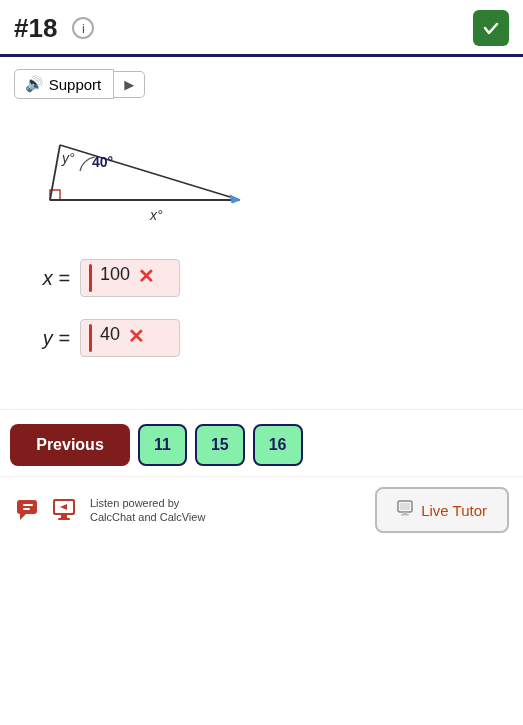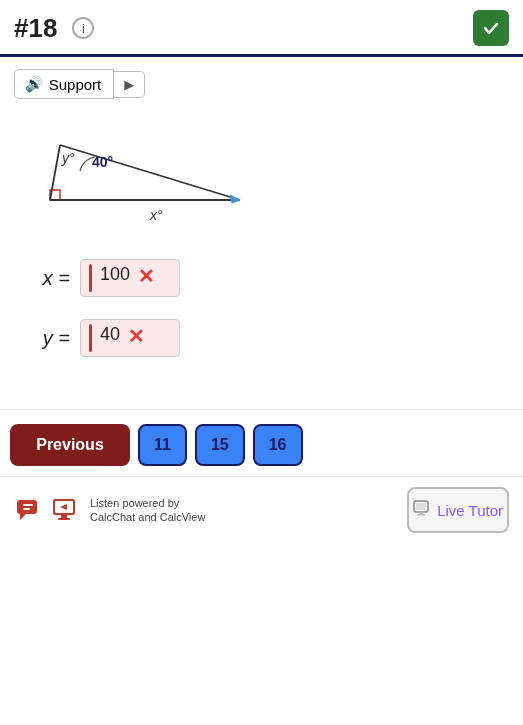--- a/index.html
+++ b/index.html
@@ -157,21 +157,21 @@
       color: #fff;
       border: none;
       border-radius: 8px;
       padding: 12px 18px;
       font-size: 16px;
       font-weight: bold;
       cursor: pointer;
       min-width: 120px;
     }
     .page-btn {
-      background: #3b82f6;
+      background: #86efac;
       color: #1a1a5e;
       border: 2px solid #1a1a5e;
       border-radius: 8px;
       padding: 10px 14px;
       font-size: 16px;
       font-weight: bold;
       cursor: pointer;
       min-width: 44px;
       text-align: center;
     }
@@ -200,23 +200,23 @@
     }
     .footer-text {
       font-size: 11px;
       color: #444;
       line-height: 1.3;
     }
     .live-tutor-btn {
       margin-left: auto;
       border: 2px solid #bbb;
       border-radius: 8px;
-      padding: 10px 4px;
+      padding: 10px 20px;
       background: #f5f5f5;
-      color: #8b5cf6;
+      color: #c2410c;
       font-size: 15px;
       display: flex;
       align-items: center;
       gap: 6px;
       cursor: pointer;
     }
     .live-tutor-icon {
       font-size: 16px;
     }
   </style>

